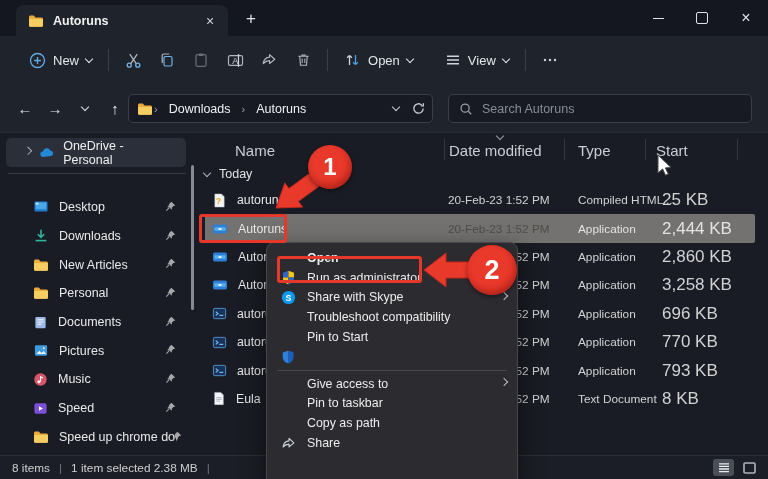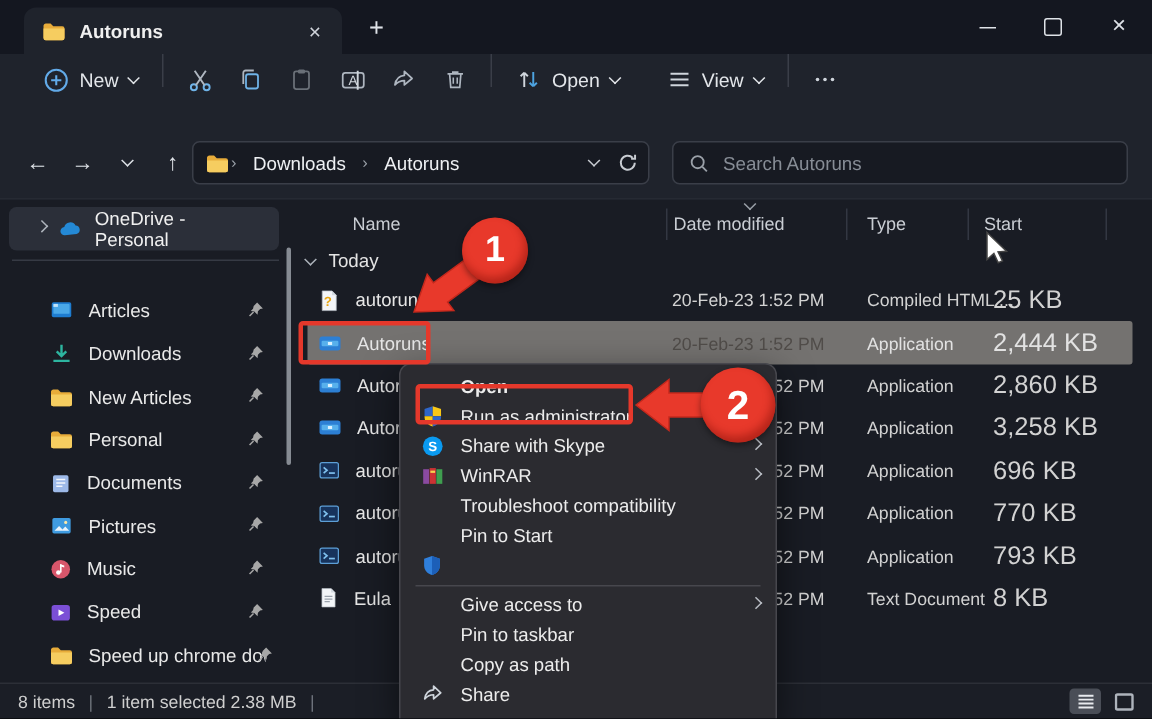--- a/index.html
+++ b/index.html
@@ -18,21 +18,21 @@
                color:#cfd3da; font-size:14px; border-radius:4px; }
   .newtab-btn { position:absolute; left:238px; top:7px; width:26px; height:24px; display:flex;
                 align-items:center; justify-content:center; color:#dfe3e8; font-size:17px; }
   .caption { position:absolute; right:0; top:0; height:36px; display:flex; }
   .cap-btn { width:44px; height:36px; display:flex; align-items:center; justify-content:center; color:#dfe3e8; }
   .cap-min::before { content:""; display:block; width:11px; border-top:1.4px solid #dfe3e8; }
   .cap-max::before { content:""; display:block; width:10px; height:10px; border:1.2px solid #dfe3e8; border-radius:2px; }
   .cap-close { font-size:16px; }
   
   .toolbar { position:absolute; left:0; top:36px; width:768px; height:48px; background:#1f232c;
-             display:flex; }
+             display:flex; align-items:center; }
   .tb-btn { display:flex; align-items:center; gap:7px; height:34px; padding:0 9px; border-radius:5px; color:#e3e6ea; font-size:13px; }
   .tb-sep { width:1px; height:22px; background:#3a3e48; margin:0 7px; }
   .tb-ico { width:34px; height:34px; display:flex; align-items:center; justify-content:center; border-radius:5px; }
   .chev { display:inline-block; width:6px; height:6px; border-right:1.3px solid currentColor;
           border-bottom:1.3px solid currentColor; transform:rotate(45deg); margin-top:-3px; }
   .chev-r { transform:rotate(-45deg); }
   
   .addressrow { position:absolute; left:0; top:84px; width:768px; height:49px; background:#1f232c;
                 border-bottom:1px solid #262a33; display:flex; align-items:center; }
   .nav-btn { width:30px; height:30px; display:flex; align-items:center; justify-content:center;
@@ -53,21 +53,21 @@
                  border-radius:5px; display:flex; align-items:center; padding:0 19px; }
   .sb-onedrive .lbl { margin-left:9px; font-size:12.5px; color:#f0f0f0; }
   .sb-rule { position:absolute; left:8px; top:40px; width:178px; height:1px; background:#363a44; }
   .sb-list { position:absolute; left:0; top:60px; width:190px; }
   .sb-item { height:28.7px; display:flex; align-items:center; padding-left:33px; position:relative; border-radius:5px; }
   .sb-item .lbl { margin-left:10px; font-size:12.5px; color:#e9e9e9; white-space:nowrap; overflow:hidden; max-width:112px; }
   .sb-pin { position:absolute; right:14px; top:8px; }
   .sb-scroll { position:absolute; left:191px; top:32px; width:3px; height:145px; background:#868b93; border-radius:2px; }
   
   .content { position:absolute; left:200px; top:133px; width:568px; height:322px; }
-  .col-hdr { position:absolute; left:0; top:4px; width:560px; height:25px; color:#c9cdd3; font-size:12px; }
+  .col-hdr { position:absolute; left:0; top:4px; width:560px; height:25px; color:#c9cdd3; font-size:15px; }
   .col-hdr .h { position:absolute; top:5px; }
   .col-v { position:absolute; top:2px; width:1px; height:21px; background:#33automatic3742; background:#333742; }
   .grp { position:absolute; left:4px; top:34px; display:flex; align-items:center; gap:9px; color:#e4e4e4; font-size:12.5px; }
   .rows { position:absolute; left:5px; top:53px; width:550px; }
   .frow { height:28.4px; display:flex; align-items:center; position:relative; }
   .frow.sel { background:#747270; border-radius:2px; }
   .c-name { width:243px; display:flex; align-items:center; padding-left:7px; gap:10px; }
   .c-name .nm { font-size:12.3px; color:#e6e6e6; white-space:nowrap; }
   .c-date { width:130px; font-size:11.8px; color:#d2d2d2; }
   .frow.sel .c-date { color:#504c49; }
@@ -240,21 +240,21 @@
     </div>
     <div class="sb-rule"></div>
     <div class="sb-scroll"></div>
     <div class="sb-list">
       <div class="sb-item">
         <svg width="16" height="16" viewBox="0 0 16 16">
             <rect x="1.5" y="2.5" width="13" height="10" rx="1.2" fill="#1e7cd0"></rect>
             <rect x="2.6" y="3.6" width="10.8" height="6.6" rx=".6" fill="#4aa8e8"></rect>
             <rect x="2.6" y="3.6" width="3" height="2" fill="#bfe3fb"></rect>
           </svg>
-        <span class="lbl">Articles</span>
+        <span class="lbl">Desktop</span>
         <svg class="sb-pin" width="11" height="11" viewBox="0 0 12 12">
             <path d="M7 .8l4.2 4.2-2 .5-1.6 1.6-.3 2.5L4.9 7.2 2.4 6.9 4 5.3l.5-2z" fill="#a7a7a7"></path>
             <path d="M4.4 7.6L1.5 10.5" stroke="#a7a7a7" stroke-width="1.1"></path>
           </svg>
       </div>
       <div class="sb-item">
         <svg width="16" height="16" viewBox="0 0 16 16">
             <path d="M8 1.8v7.4M4.8 6.2L8 9.4l3.2-3.2" fill="none" stroke="#2db5a0" stroke-width="1.6"></path>
             <path d="M2.6 12.6h10.8" stroke="#2db5a0" stroke-width="1.6"></path>
           </svg>
@@ -517,32 +517,20 @@
     <div class="cm-item">
       <span class="cm-ico">
           <svg width="15" height="15" viewBox="0 0 16 16">
             <circle cx="8" cy="8" r="7" fill="#0a9af0"></circle>
             <text x="8" y="11.4" font-size="9.5" font-weight="bold" fill="#fff" text-anchor="middle" font-family="sans-serif">S</text>
           </svg>
         </span>
       <span class="cm-lbl">Share with Skype</span>
       <span class="chev chev-r cm-sub"></span>
     </div>
-    <div class="cm-item" style="pointer-events:none">
-      <span class="cm-ico">
-          <svg width="15" height="15" viewBox="0 0 16 16">
-            <rect x="1.2" y="3" width="4.2" height="10.4" fill="#8a4aa0"></rect>
-            <rect x="5.8" y="2.2" width="4.4" height="11.2" fill="#c33"></rect>
-            <rect x="10.6" y="3" width="4.2" height="10.4" fill="#3f9e4f"></rect>
-            <rect x="6.3" y="4" width="3.4" height="1.6" fill="#f5d34f"></rect>
-          </svg>
-        </span>
-      <span class="cm-lbl">WinRAR</span>
-      <span class="chev chev-r cm-sub"></span>
-    </div>
     <div class="cm-item">
       <span class="cm-ico"></span>
         <span class="cm-lbl">Troubleshoot compatibility</span>
     </div>
     <div class="cm-item">
       <span class="cm-ico"></span>
         <span class="cm-lbl">Pin to Start</span>
     </div>
     <div class="cm-item">
       <span class="cm-ico">

